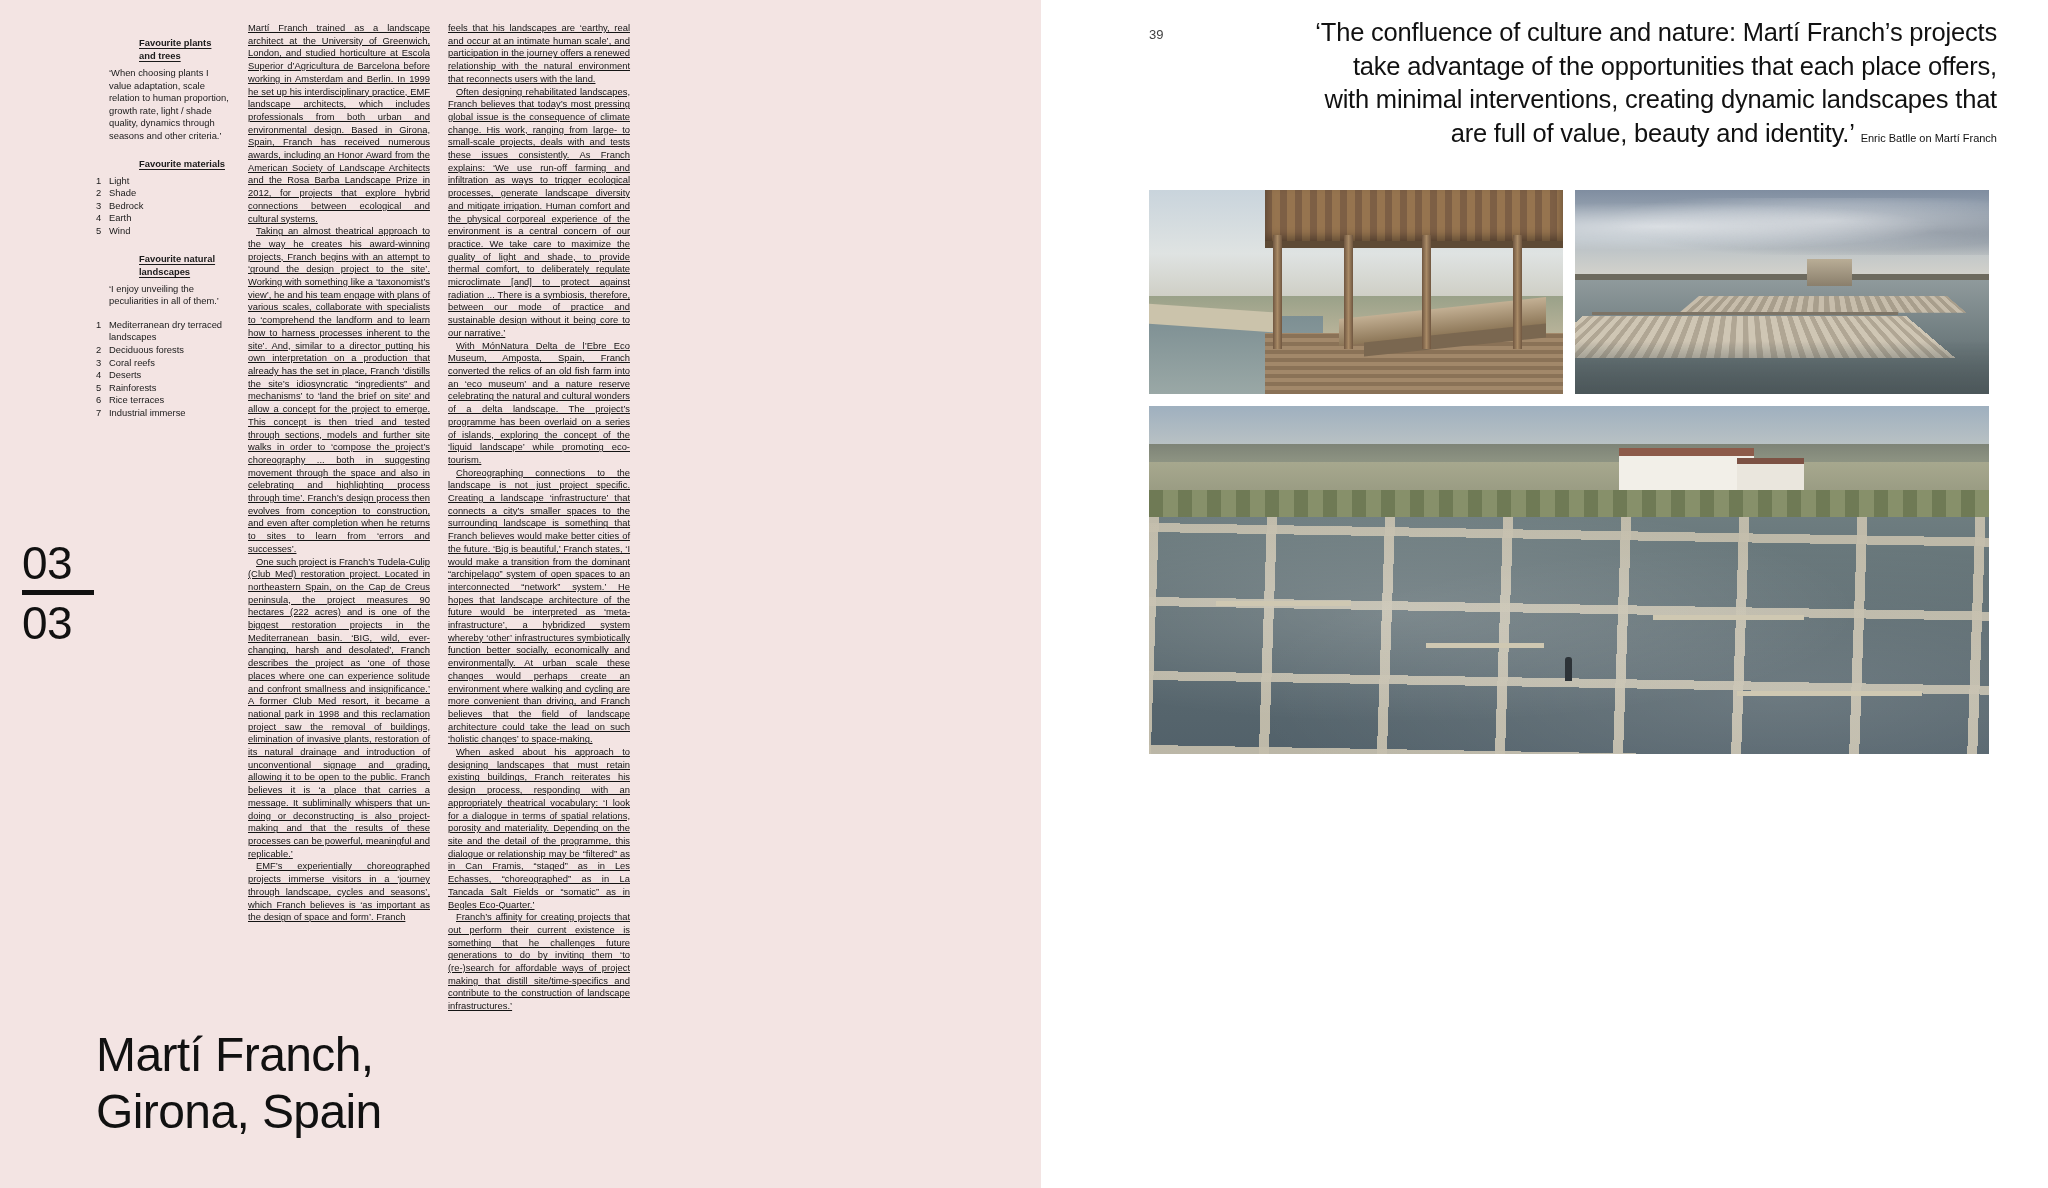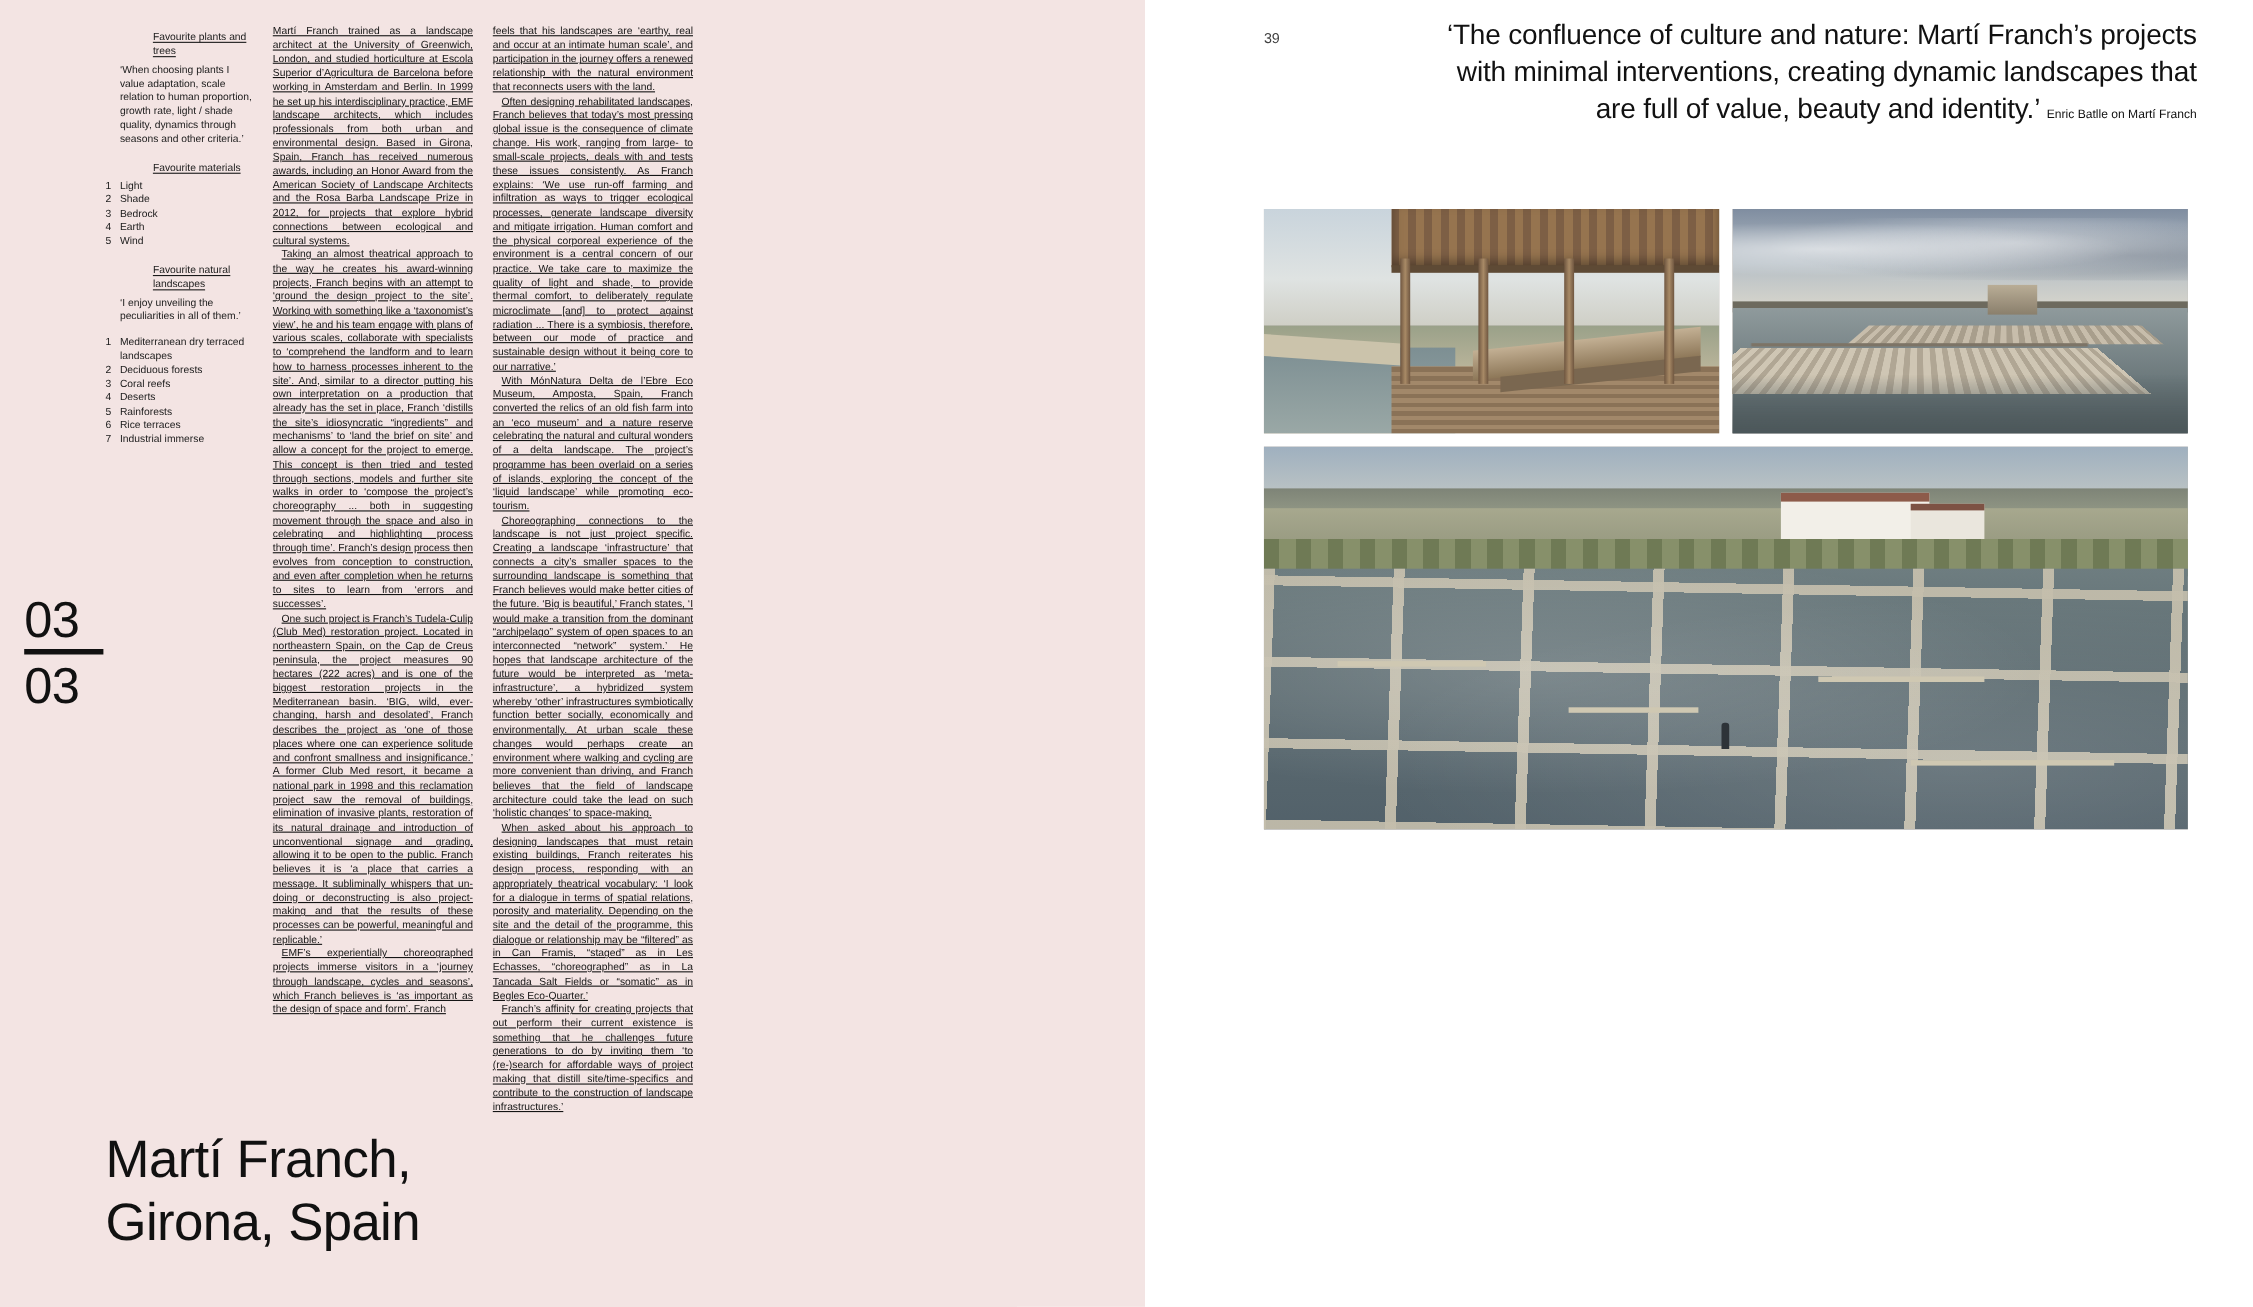--- a/index.html
+++ b/index.html
@@ -42,22 +42,22 @@
   }
   .col-body{width:182px;flex:0 0 182px;}
 
   
   .fact-h{
     font-size:9.4px;
     line-height:13px;
     color:#1a1a1a;
     text-decoration:underline;
     text-underline-offset:2px;
-    margin:4px 0 5px 0;
-    font-weight:400;
+    margin:14px 0 5px 0;
+    font-weight:700;
     padding-left:43px;
   }
   .fact-q{
     font-size:9.4px;
     line-height:12.6px;
     color:#1a1a1a;
     margin:0 0 11px 0;
     padding-left:13px;
   }
   .fact-list{
@@ -284,20 +284,21 @@
       <span>Girona, Spain</span>
     </h1>
   </div>
 
   <div class="page-right">
 
     <div class="page-num">39</div>
 
     <div class="pull-quote">
       <div>‘The confluence of culture and nature: Martí Franch’s projects</div>
+      <div>take advantage of the opportunities that each place offers,</div>
       <div>with minimal interventions, creating dynamic landscapes that</div>
       <div>
         <span>are full of value, beauty and identity.’</span>
         <span class="attrib">Enric Batlle on Martí Franch</span>
       </div>
     </div>
 
     <div class="photos">
       <div class="row-top">
 

